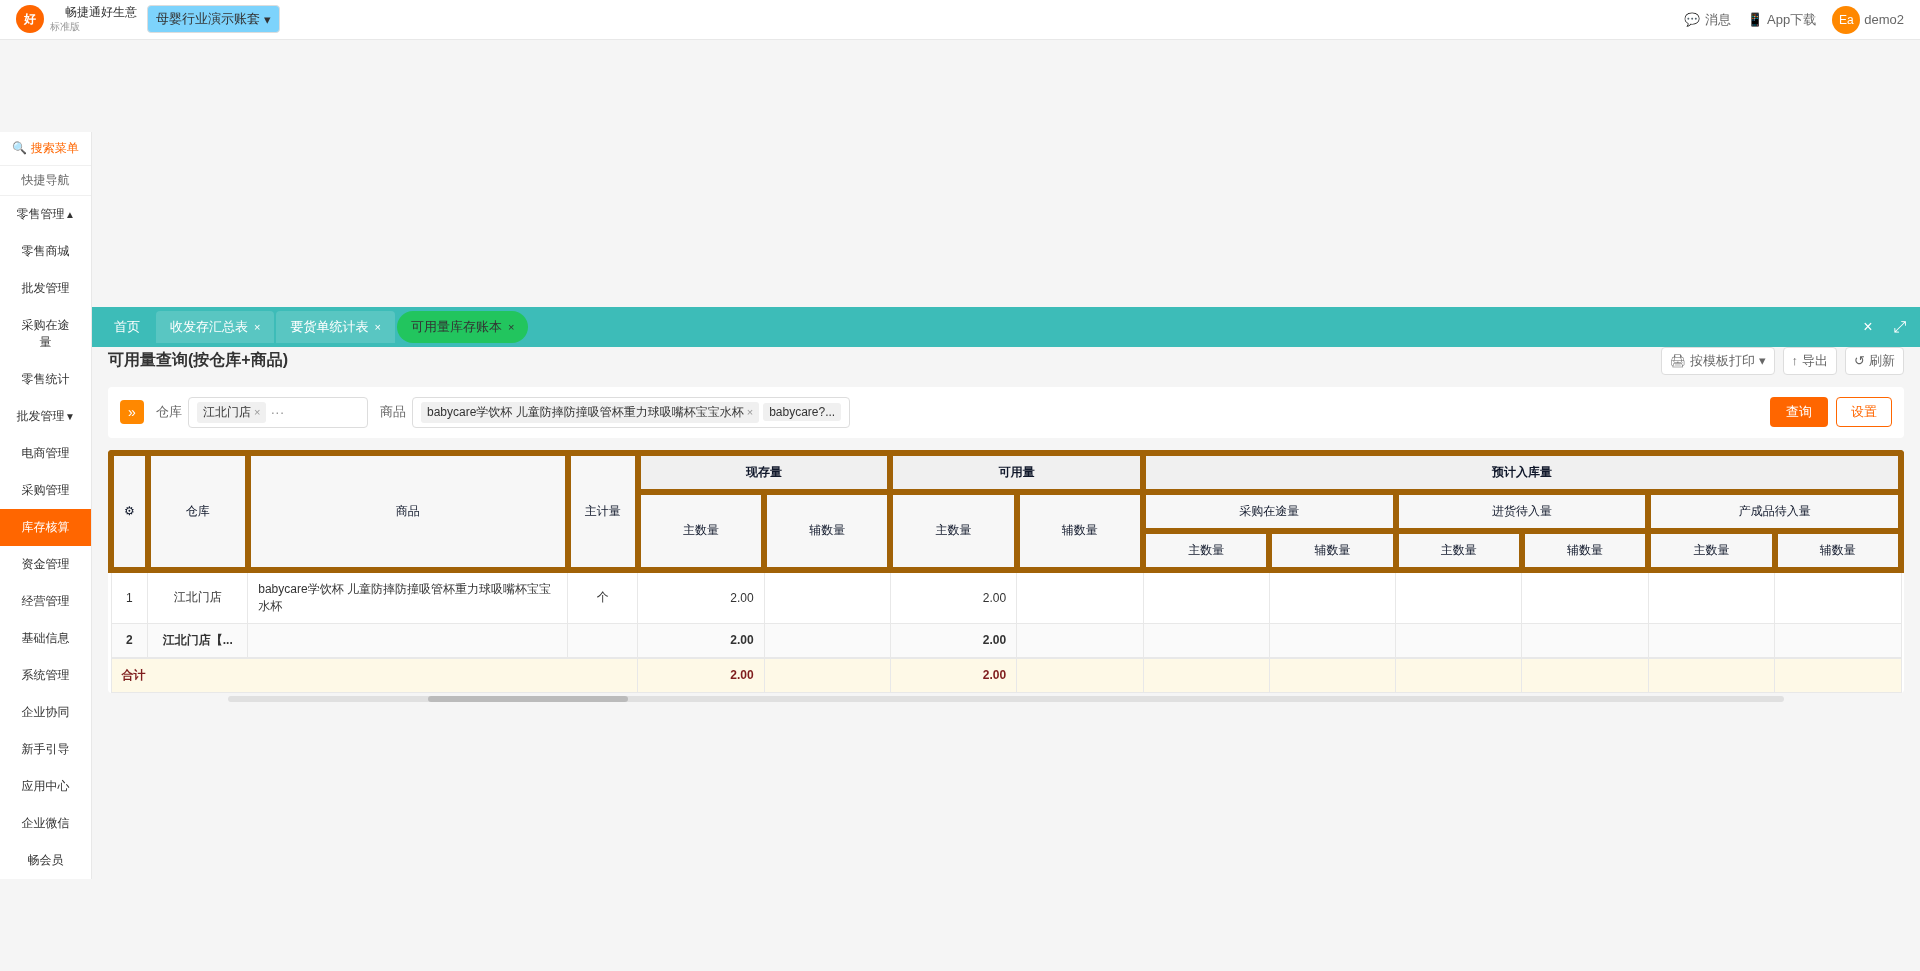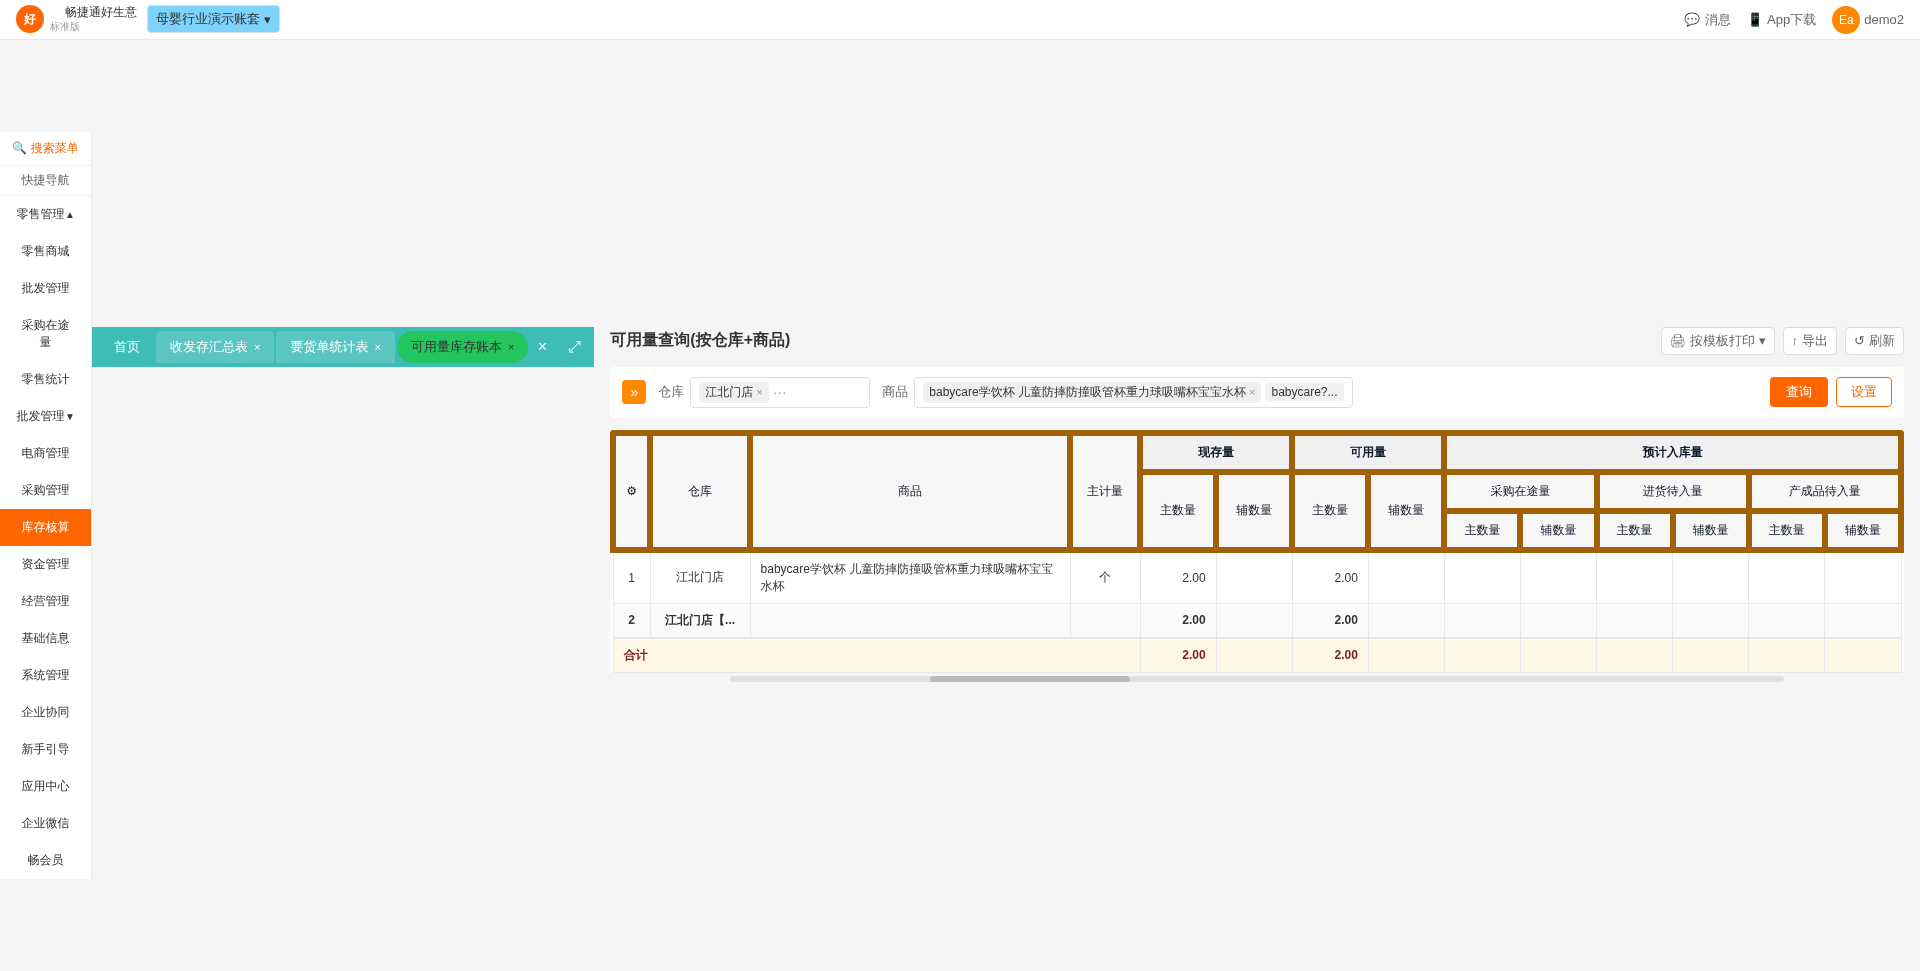--- a/index.html
+++ b/index.html
@@ -21,21 +21,21 @@
     .layout { display: flex; flex: 1; overflow: hidden; align-items: center; }
     .sidebar { width: 92px; background: #fff; border-right: 1px solid #e8e8e8; display: flex; flex-direction: column; flex-shrink: 0; }
     .sidebar-search { padding: 8px; font-size: 12px; color: #ff6600; text-align: center; cursor: pointer; border-bottom: 1px solid #f0f0f0; }
     .sidebar-nav { padding: 6px 0; font-size: 12px; color: #666; text-align: center; cursor: pointer; border-bottom: 1px solid #f0f0f0; }
     .sidebar-item { padding: 10px 16px; font-size: 12px; color: #333; text-align: center; cursor: pointer; display: flex; align-items: center; justify-content: space-between; }
     .sidebar-item.active { background: #ff6600; color: #fff; }
     .sidebar-item .item-label { flex: 1; text-align: center; }
     .sidebar-item .arrow { font-size: 10px; }
 
     
-    .main-content { flex: 1; display: flex; flex-direction: row; overflow: hidden; }
+    .main-content { flex: 1; display: flex; flex-direction: column; overflow: hidden; }
 
     
     .tab-bar { height: 40px; background: #3dbcb8; display: flex; align-items: center; padding: 0 8px; gap: 2px; flex-shrink: 0; position: relative; }
     .tab { height: 32px; padding: 0 14px; display: flex; align-items: center; gap: 6px; border-radius: 4px 4px 0 0; font-size: 13px; cursor: pointer; color: #fff; background: rgba(255,255,255,0.15); }
     .tab.active { background: #22c55e; color: #333; border-radius: 16px; }
     .tab .close-btn { font-size: 11px; color: inherit; cursor: pointer; }
     .tab-home { color: #fff; background: transparent; }
     .tab-right { margin-left: auto; display: flex; gap: 8px; align-items: center; }
     .tab-action-btn { color: #fff; font-size: 16px; cursor: pointer; width: 24px; height: 24px; display: flex; align-items: center; justify-content: center; }
 

